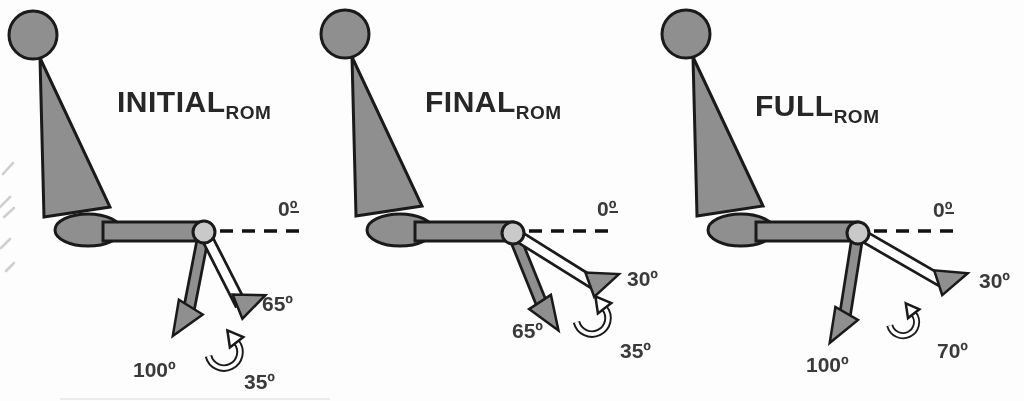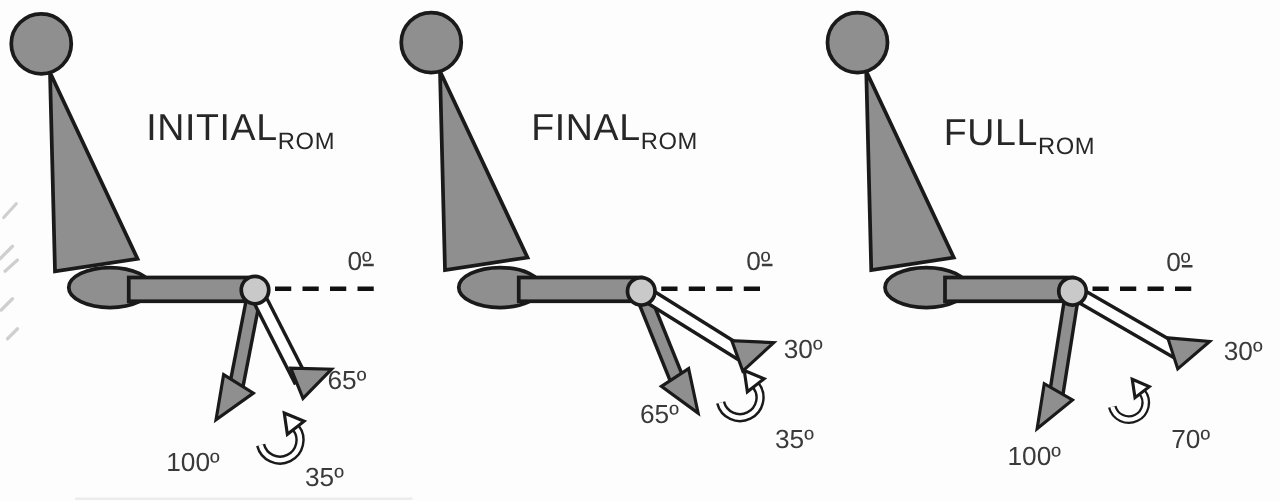--- a/index.html
+++ b/index.html
@@ -2,20 +2,21 @@
 <html><head>
 <meta charset="utf-8">
 <style>
   html,body{margin:0;padding:0;background:#ffffff;}
   .stage{
     position:relative;
     width:1024px;height:401px;
     background:#fdfdfd;
     font-family:"Liberation Sans", sans-serif;
     overflow:hidden;
+    font-weight:bold;
   }
   svg{display:block;}
   text{font-family:"Liberation Sans", sans-serif;}
   .title-text{fill:#272727;font-size:30px;letter-spacing:0.5px;}
   .title-sub{font-size:19px;}
   .angle-label{fill:#3a3a3a;font-size:21px;}
 </style>
 </head>
 <body>
 

